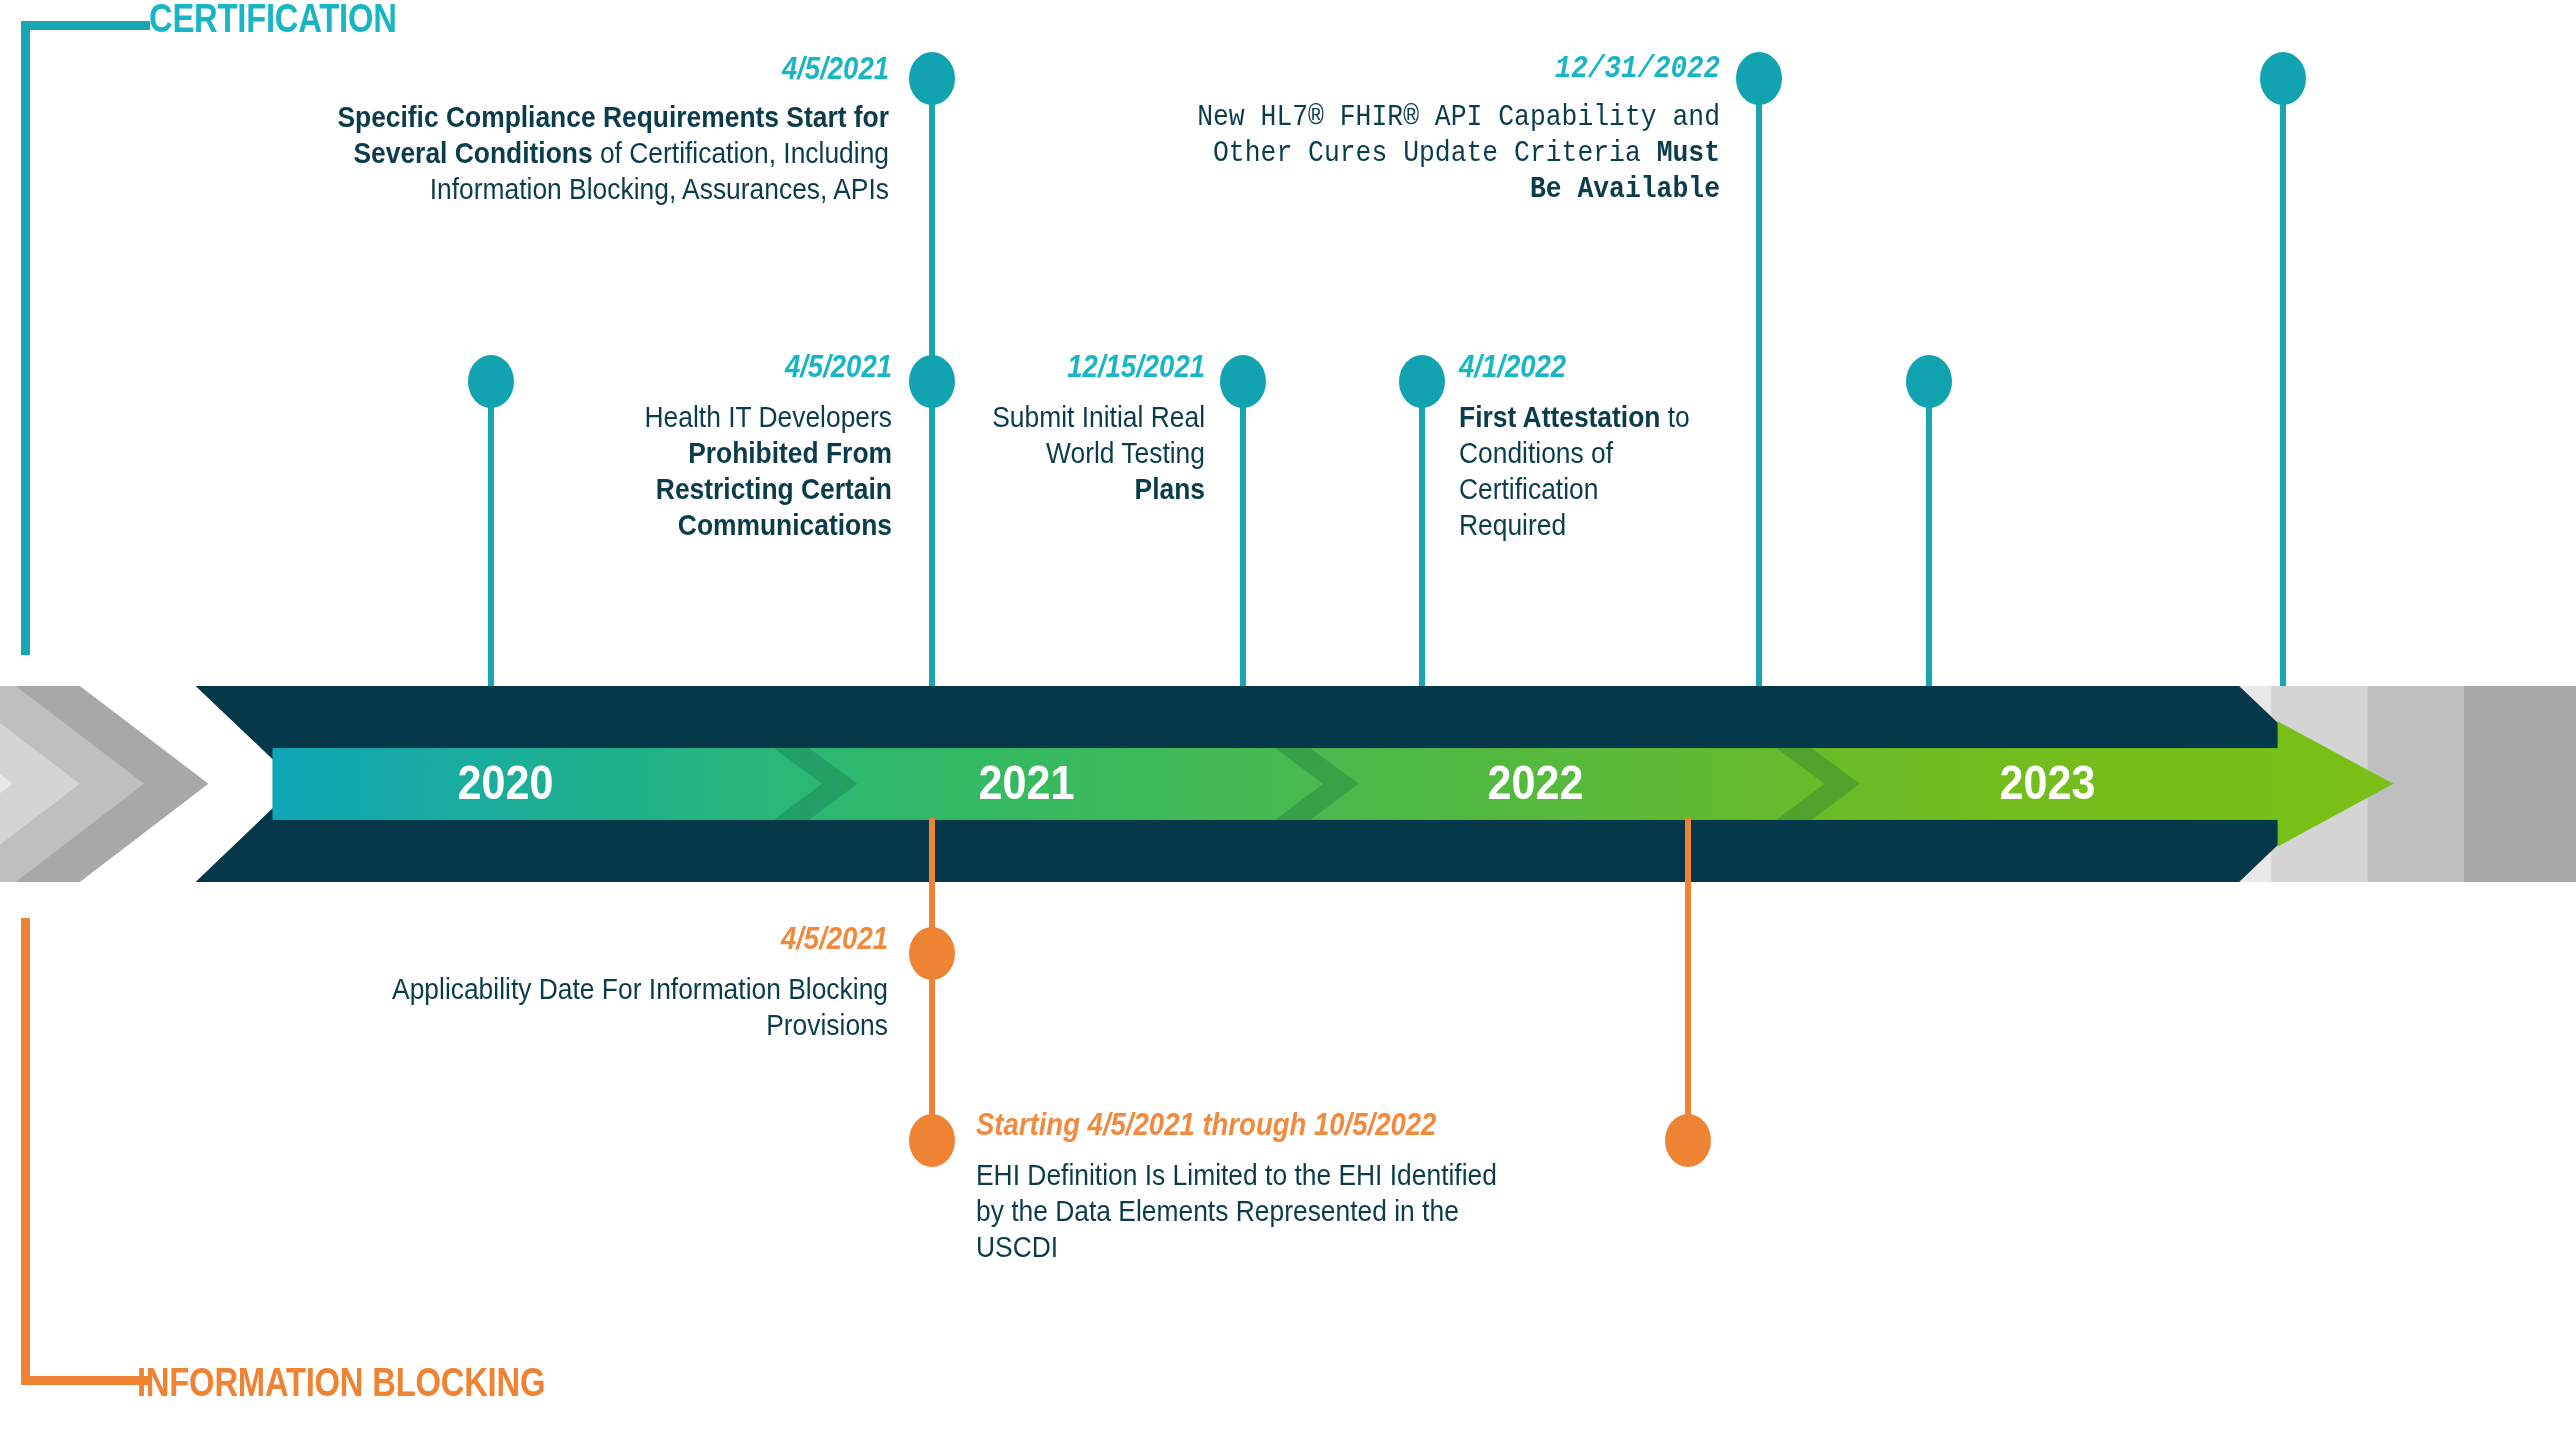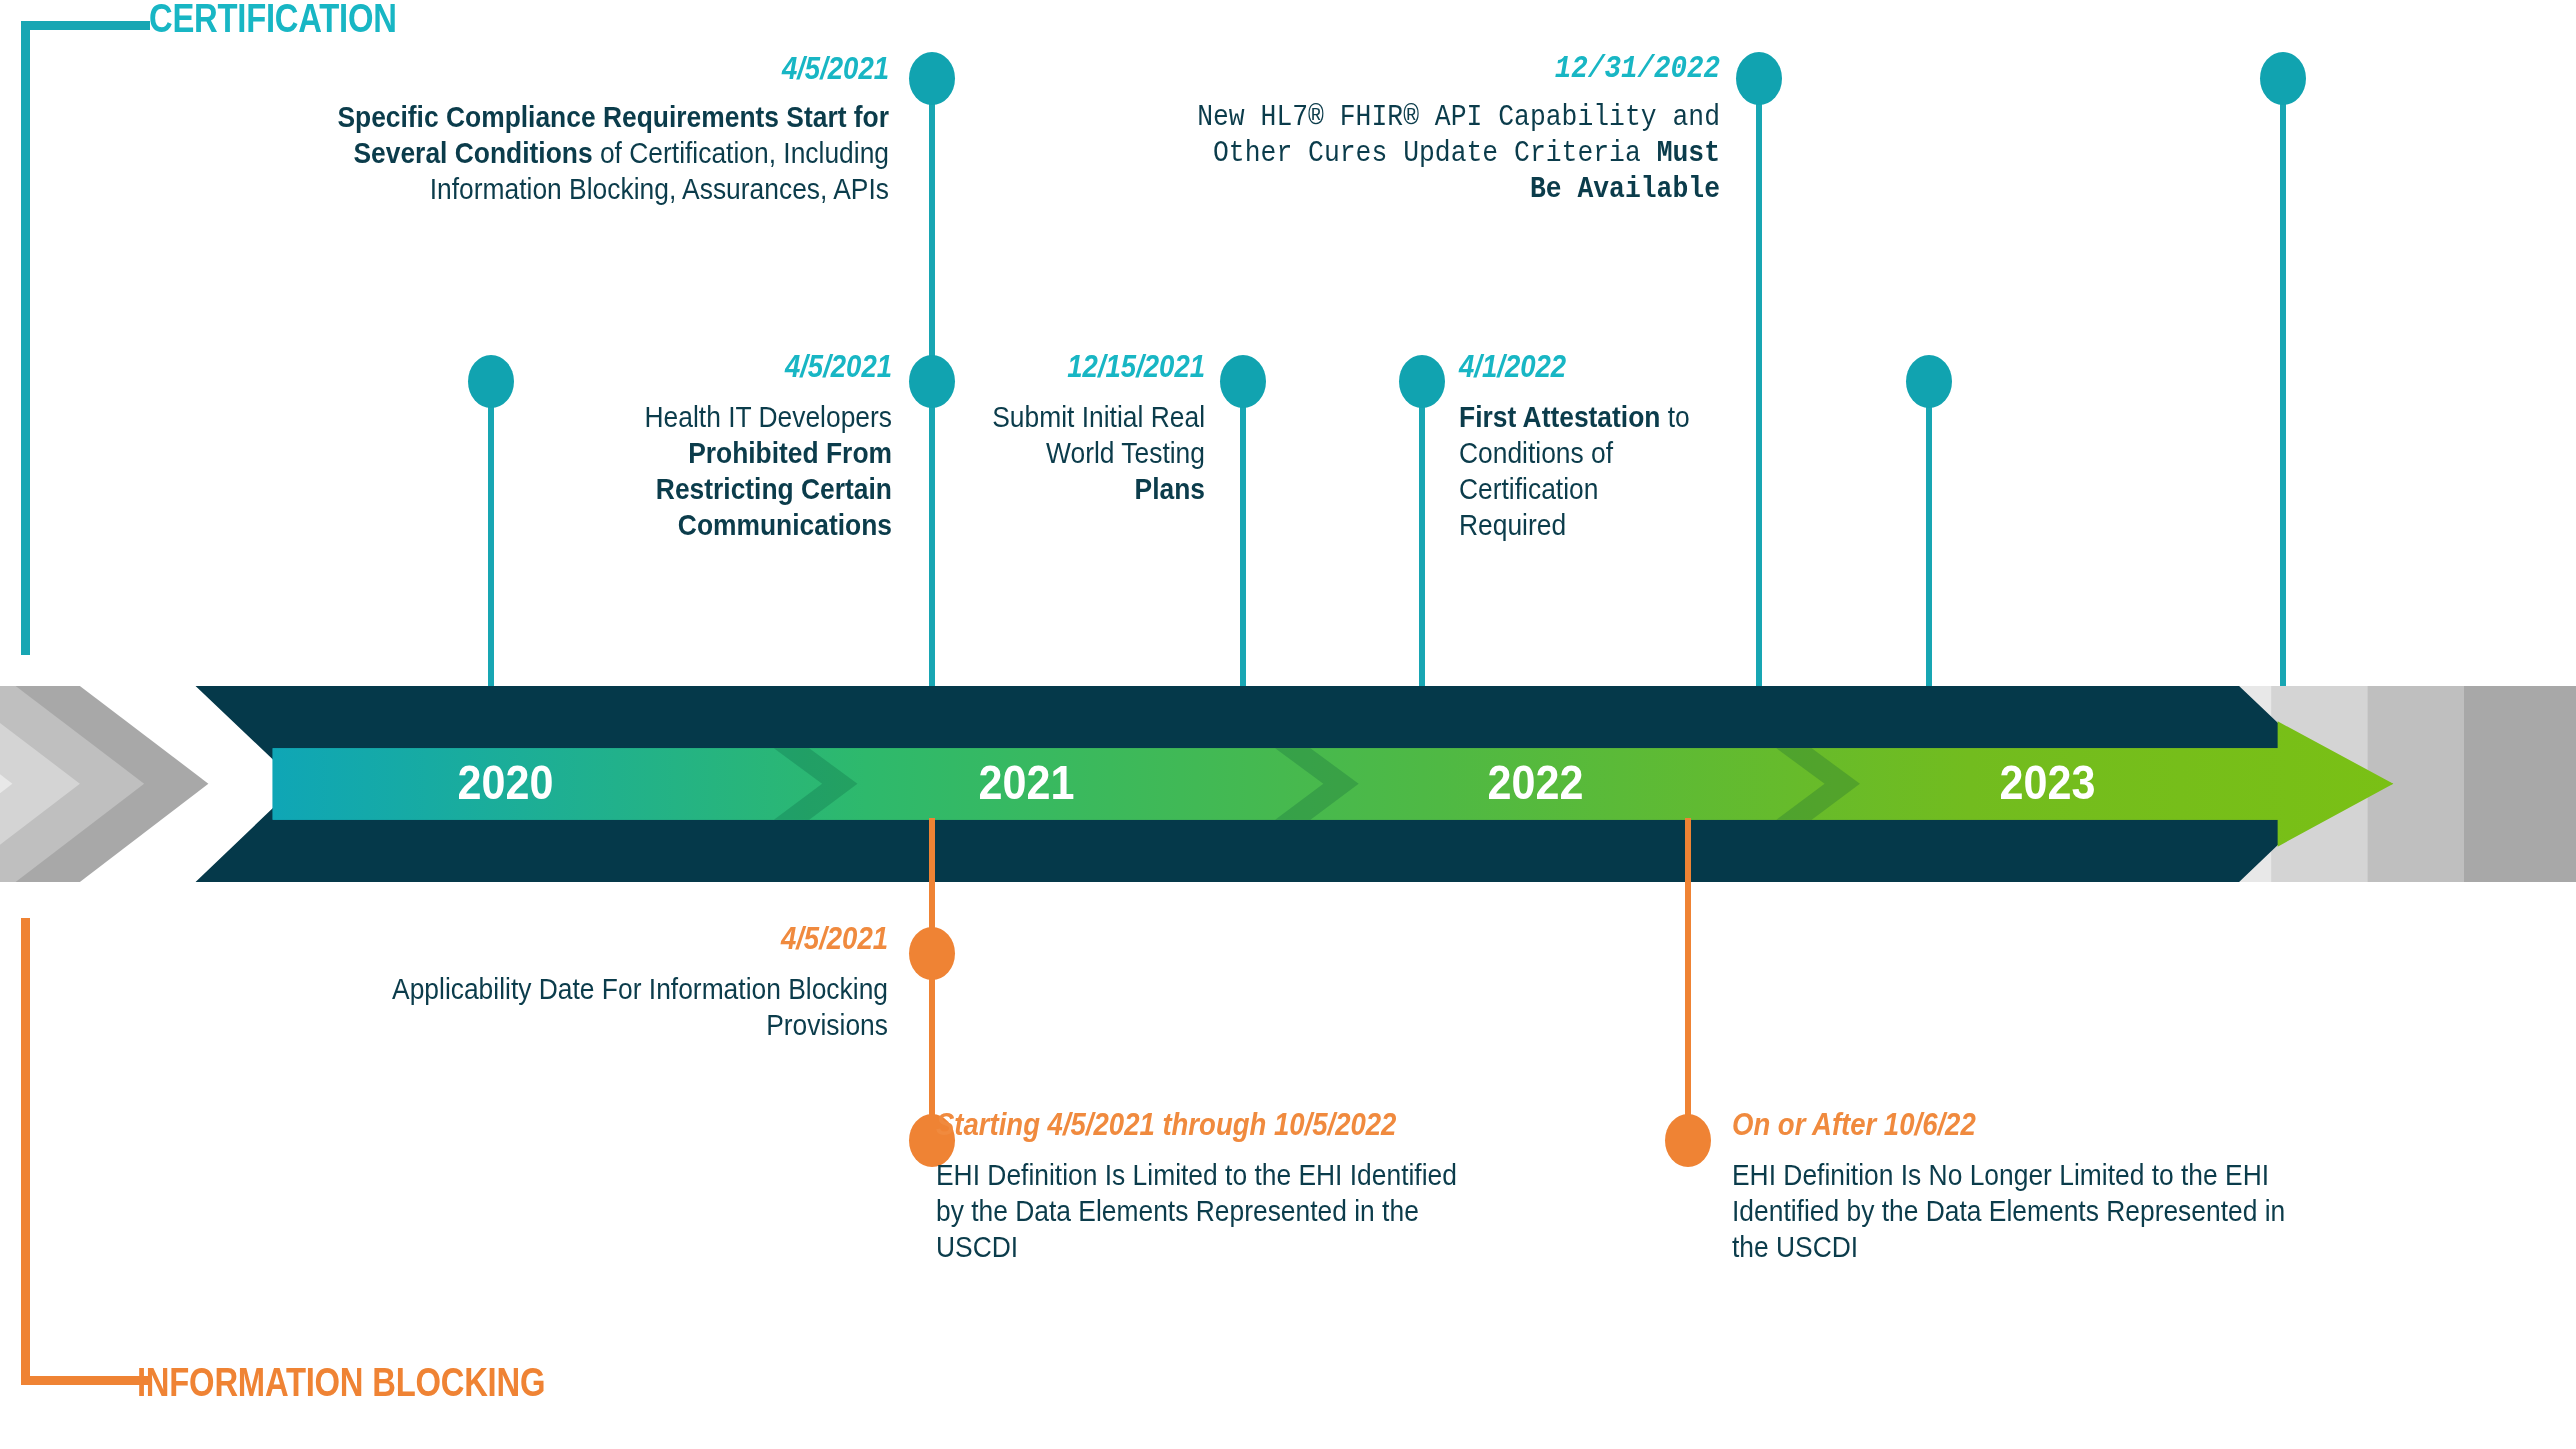--- a/index.html
+++ b/index.html
@@ -187,26 +187,22 @@
 
   <div class="stem ib-stem" style="left:929px;top:818px;height:1"></div>
   <div class="stem ib-stem" style="left:929px;top:818px;height:322px;"></div>
   <div class="dot ib-dot" style="left:909px;top:927px;"></div>
   <div class="milestone ib" style="left:270px;top:920px;width:618px;">
     <div class="ms-date right">4/5/2021</div>
     <div class="ms-body right" style="margin-top:14px;">Applicability Date For Information Blocking Provisions</div>
   </div>
 
   <div class="dot ib-dot" style="left:909px;top:1114px;"></div>
-  <div class="milestone ib" style="left:936px;top:1106px;width:618px;">
+  <div class="milestone ib" style="left:976px;top:1106px;width:618px;">
     <div class="ms-date left">Starting 4/5/2021 through 10/5/2022</div>
     <div class="ms-body left" style="margin-top:14px;">EHI Definition Is Limited to the EHI Identified by the Data Elements Represented in the USCDI</div>
   </div>
 
   <div class="stem ib-stem" style="left:1685px;top:818px;height:322px;"></div>
   <div class="dot ib-dot" style="left:1665px;top:1114px;"></div>
-  <div class="milestone ib" style="left:1732px;top:1106px;width:631px;">
-    <div class="ms-date left">On or After 10/6/22</div>
-    <div class="ms-body left" style="margin-top:14px;">EHI Definition Is No Longer Limited to the EHI Identified by the Data Elements Represented in the USCDI</div>
-  </div>
 
 </div>
 
 
 </body></html>

